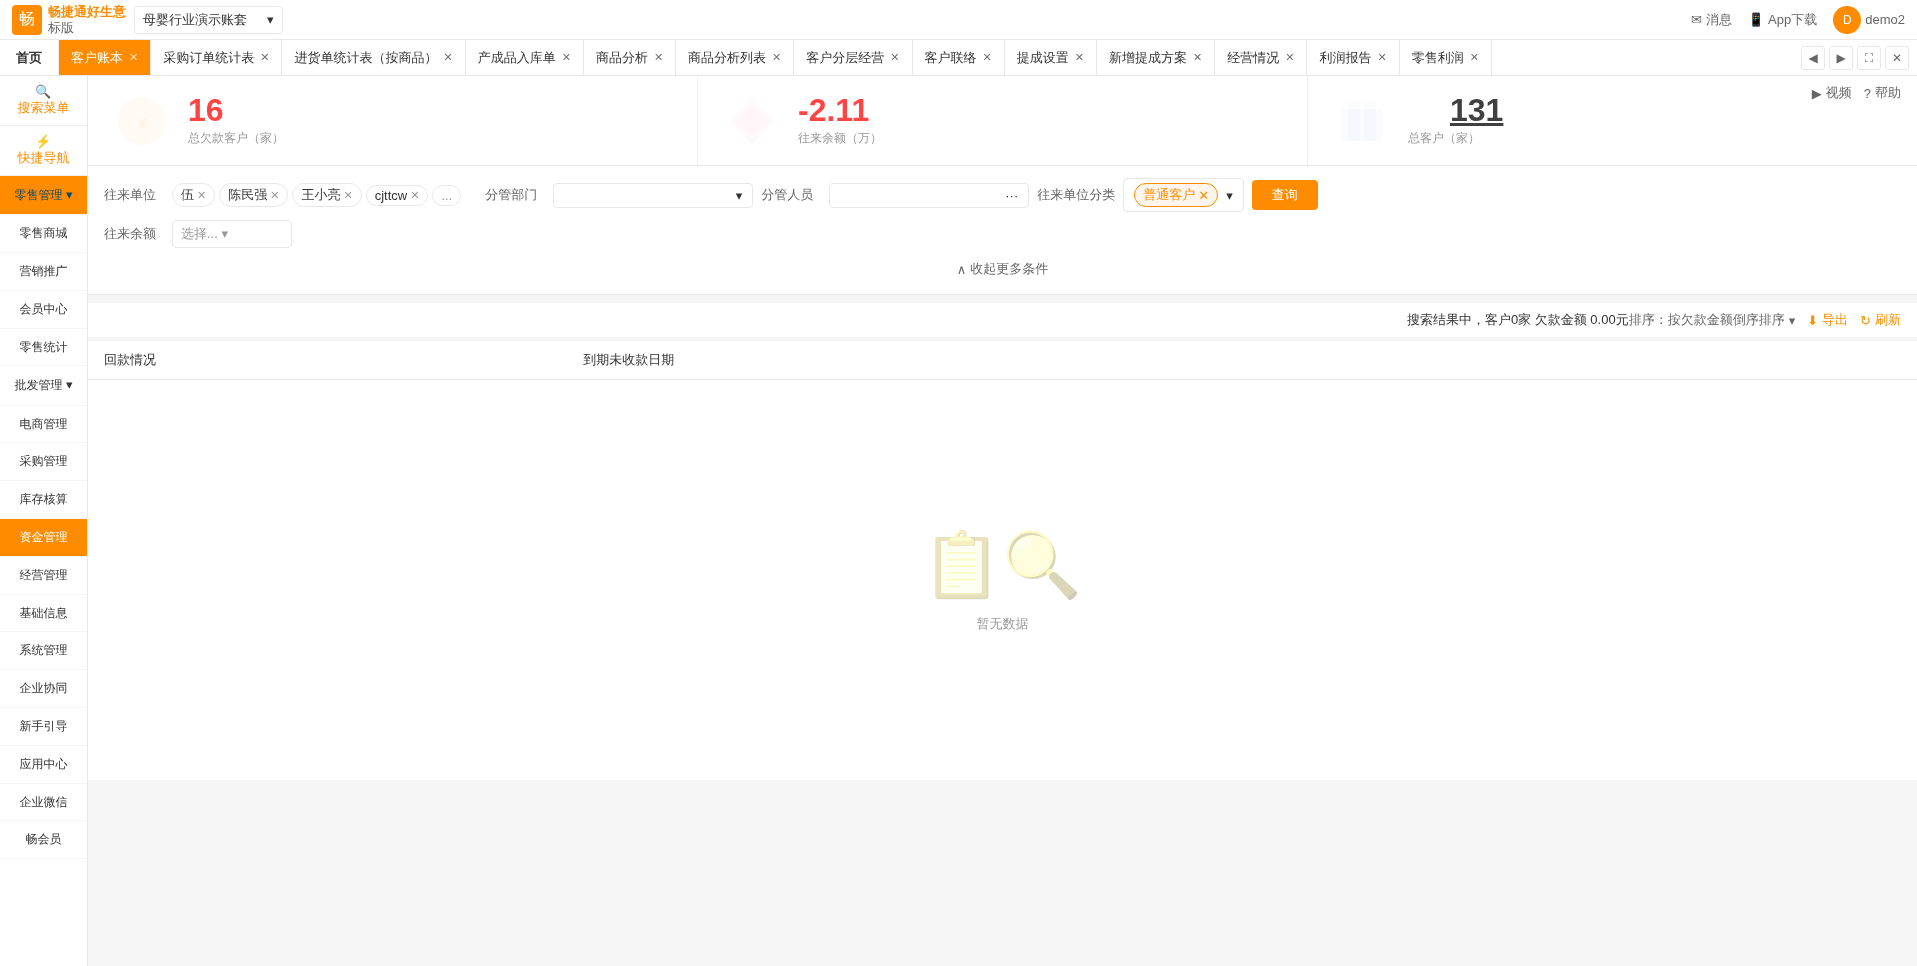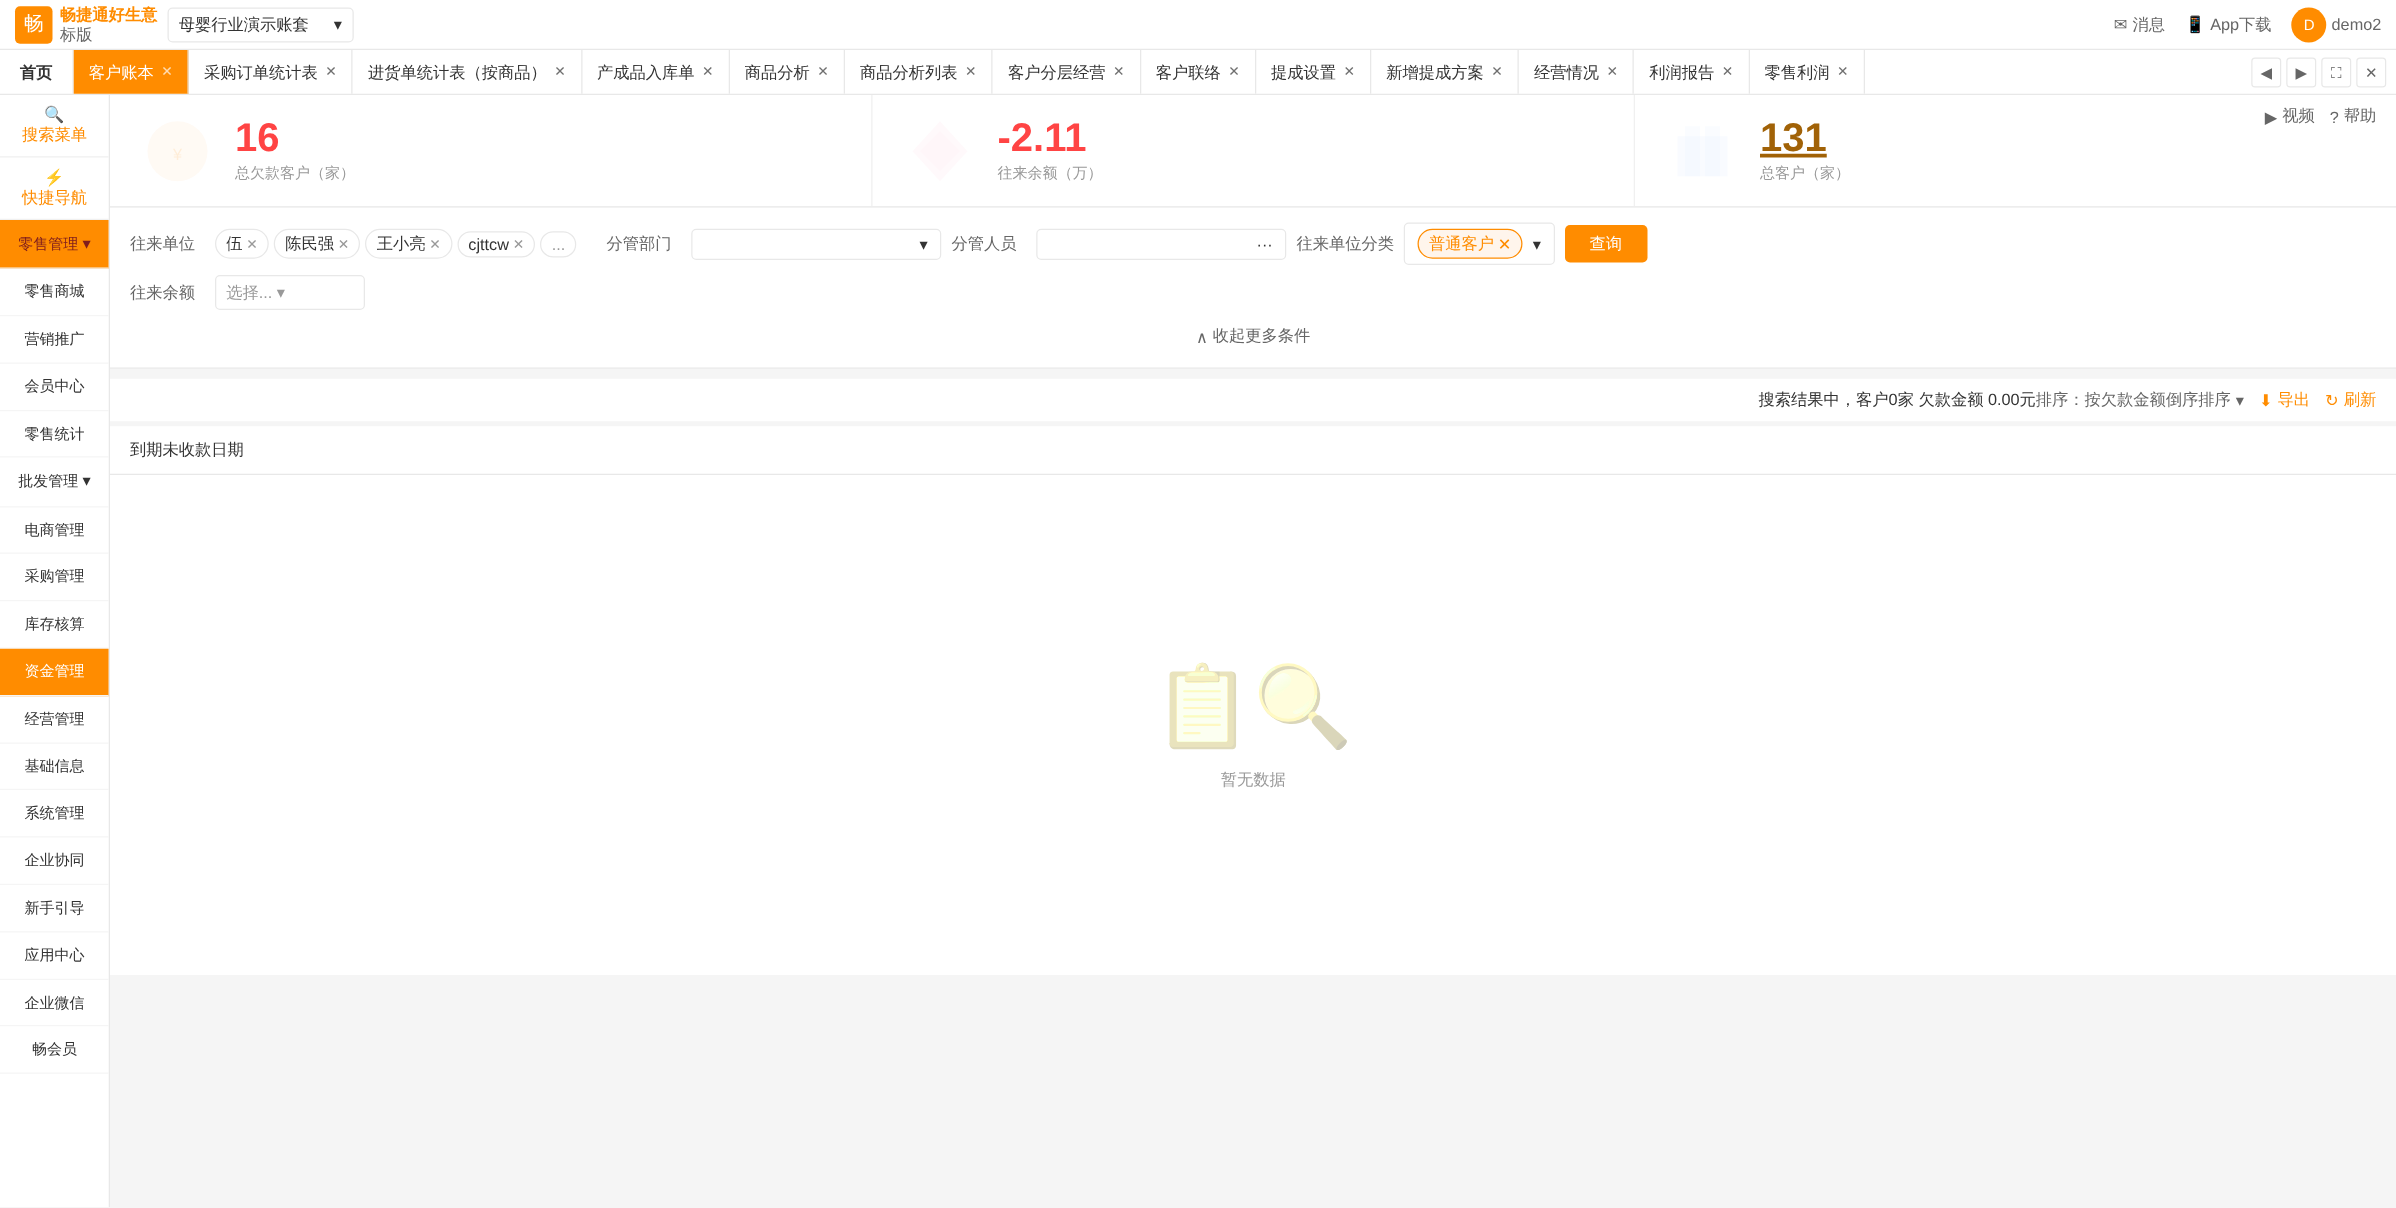--- a/index.html
+++ b/index.html
@@ -87,21 +87,21 @@
     }
     .sidebar-item {
       padding: 10px 6px;
       text-align: center;
       cursor: pointer;
       color: #333;
       font-size: 12px;
       border-bottom: 1px solid #f5f5f5;
       line-height: 1.4;
     }
-    .sidebar-item.active { background: #ff8c00; color: #7f1d1d; }
+    .sidebar-item.active { background: #ff8c00; color: #0c4a6e; }
 
     
     .content-area { flex: 1; overflow-y: auto; background: #f5f5f5; }
 
     
     .stats-bar {
       background: #fff;
       display: flex;
       align-items: stretch;
       border-bottom: 1px solid #e8e8e8;
@@ -363,21 +363,21 @@
 
       <div class="stat-item" style="border-right:none;">
         <div class="stat-icon">
           <svg viewBox="0 0 56 56" fill="none" xmlns="http://www.w3.org/2000/svg">
             <rect x="8" y="16" width="40" height="32" fill="#5599ff" opacity="0.25"></rect>
             <rect x="14" y="8" width="12" height="40" fill="#5599ff" opacity="0.2"></rect>
             <rect x="30" y="8" width="12" height="40" fill="#5599ff" opacity="0.2"></rect>
           </svg>
         </div>
         <div class="stat-content">
-          <div class="stat-value underline" style="color:#a16207;text-decoration:underline;cursor:pointer;">131</div>
+          <div class="stat-value underline" style="color:#404040;text-decoration:underline;cursor:pointer;margin-left:42px;">131</div>
           <div class="stat-label">总客户（家）</div>
         </div>
       </div>
 
       <div class="stats-bar-right">
         <div class="stats-action">
           <span>▶</span>
           <span>视频</span>
         </div>
         <div class="stats-action">
@@ -459,20 +459,21 @@
         </div>
         <div class="results-action-btn">
           <span>↻</span>
           <span>刷新</span>
         </div>
       </div>
     </div>
 
     <div class="data-table">
       <div class="table-header">
+        <div>回款情况</div>
         <div>到期未收款日期</div>
       </div>
       <div class="table-body">
         <div class="empty-state">
           <div style="font-size:64px;opacity:0.3;filter:sepia(1) hue-rotate(15deg) saturate(3);">📋🔍</div>
           <div class="empty-text">暂无数据</div>
         </div>
       </div>
     </div>
 

